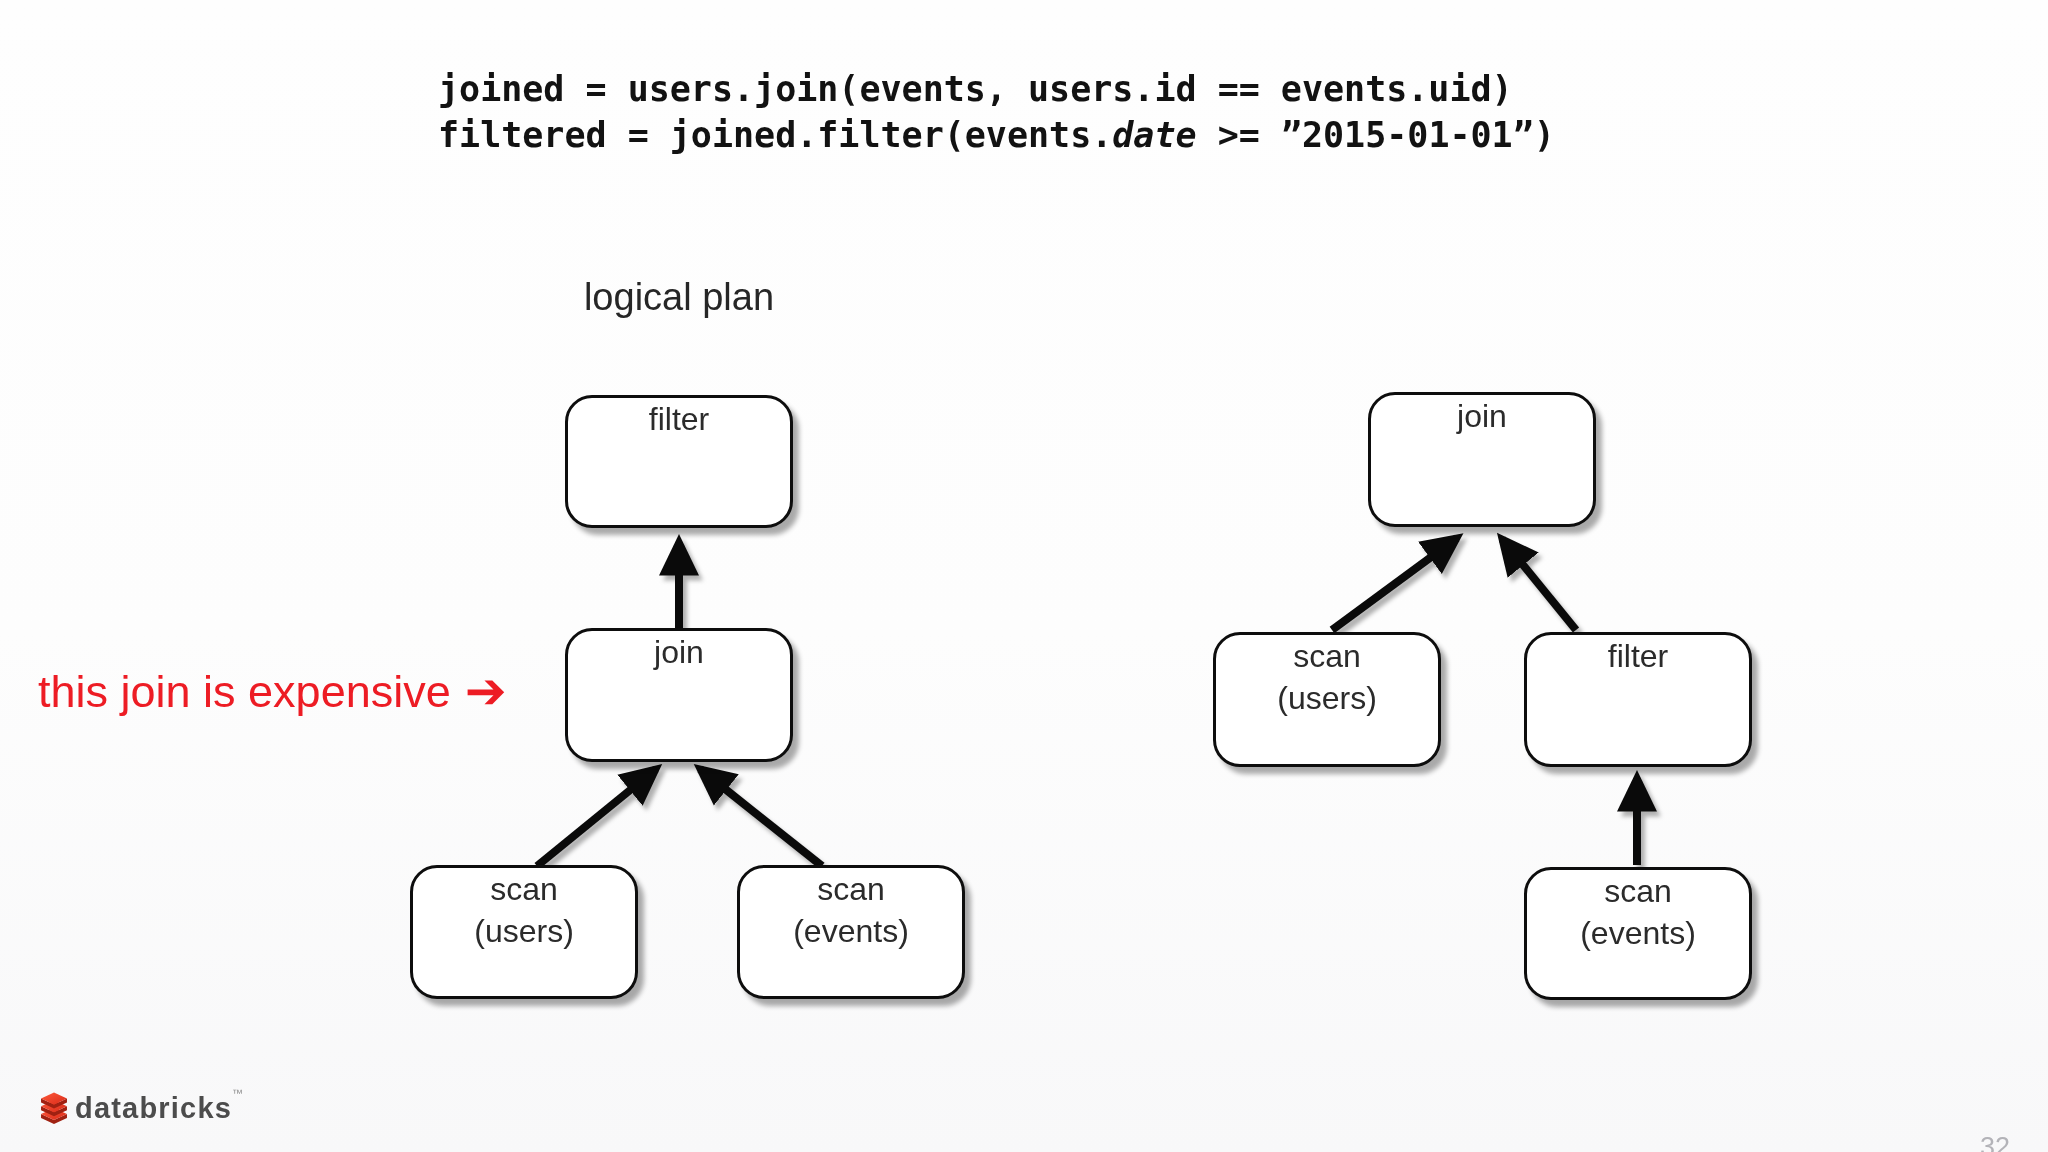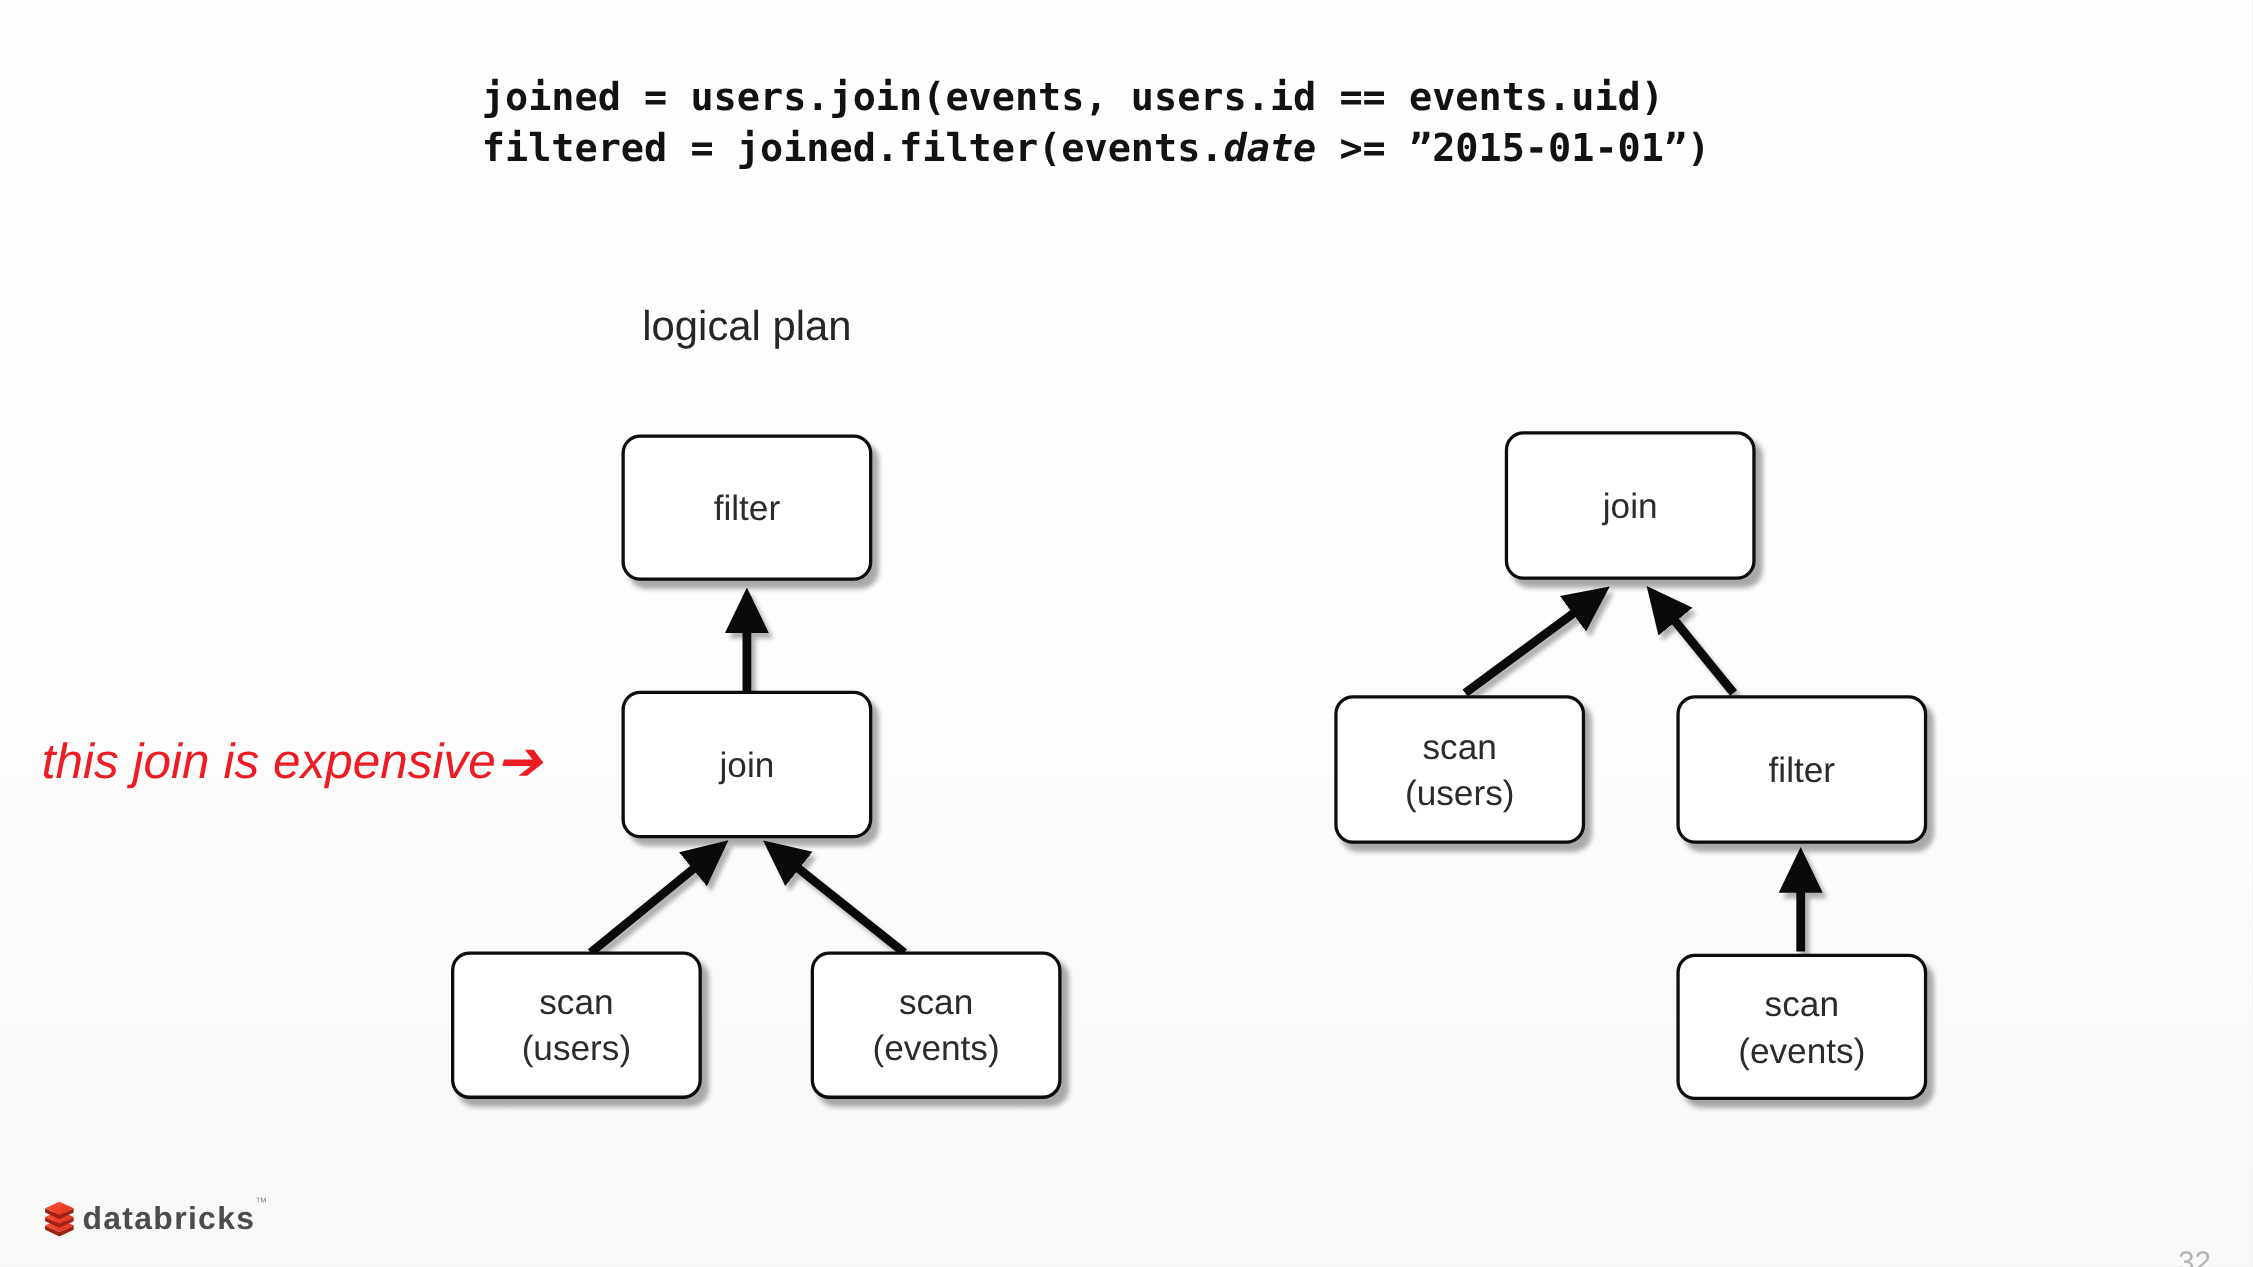--- a/index.html
+++ b/index.html
@@ -24,23 +24,23 @@
     position:absolute;top:276px;width:400px;
     text-align:center;font-size:38px;font-weight:300;color:#262626;
   }
   .title-left{left:479px;}
   .title-right{left:1278px;}
   
   .node{
     position:absolute;z-index:2;
     width:228px;
     background:#ffffff;
-    border:3px solid #0d0d0d;border-radius:17px;
+    border:3px solid #0d0d0d;border-radius:27px;
     box-shadow:6px 7px 5px rgba(0,0,0,0.33);
-    display:flex;flex-direction:column;align-items:center;justify-content:center;
+    display:flex;flex-direction:column;align-items:center;justify-content:flex-start;
     font-size:32px;line-height:42px;font-weight:300;color:#2b2b2b;
     text-align:center;box-sizing:border-box;
   }
   
   .l-filter{left:565px;top:395px;height:133px;}
   .l-join  {left:565px;top:628px;height:134px;}
   .l-scan-users {left:410px;top:865px;height:134px;}
   .l-scan-events{left:737px;top:865px;height:134px;}
   
   .r-join  {left:1368px;top:392px;height:135px;}
@@ -49,21 +49,21 @@
   .r-scan-events{left:1524px;top:867px;height:133px;}
   
   .edges{
     position:absolute;left:0;top:0;z-index:1;
     filter:drop-shadow(4px 5px 2px rgba(0,0,0,0.30));
   }
   
   .annotation{
     position:absolute;left:38px;top:666px;z-index:3;
     font-size:45px;font-weight:300;color:#ed1c24;
-    white-space:nowrap;display:flex;align-items:center;gap:0;font-style:italic;
+    white-space:nowrap;display:flex;align-items:flex-start;gap:14px;
   }
   .annotation .arrow-glyph{font-size:50px;font-weight:400;line-height:1;}
   
   .brand{
     position:absolute;left:40px;top:1092px;z-index:3;
     display:flex;align-items:flex-start;gap:7px;
   }
   .brand-word{
     font-size:29px;font-weight:700;color:#4c4c4c;letter-spacing:1.2px;
   }

